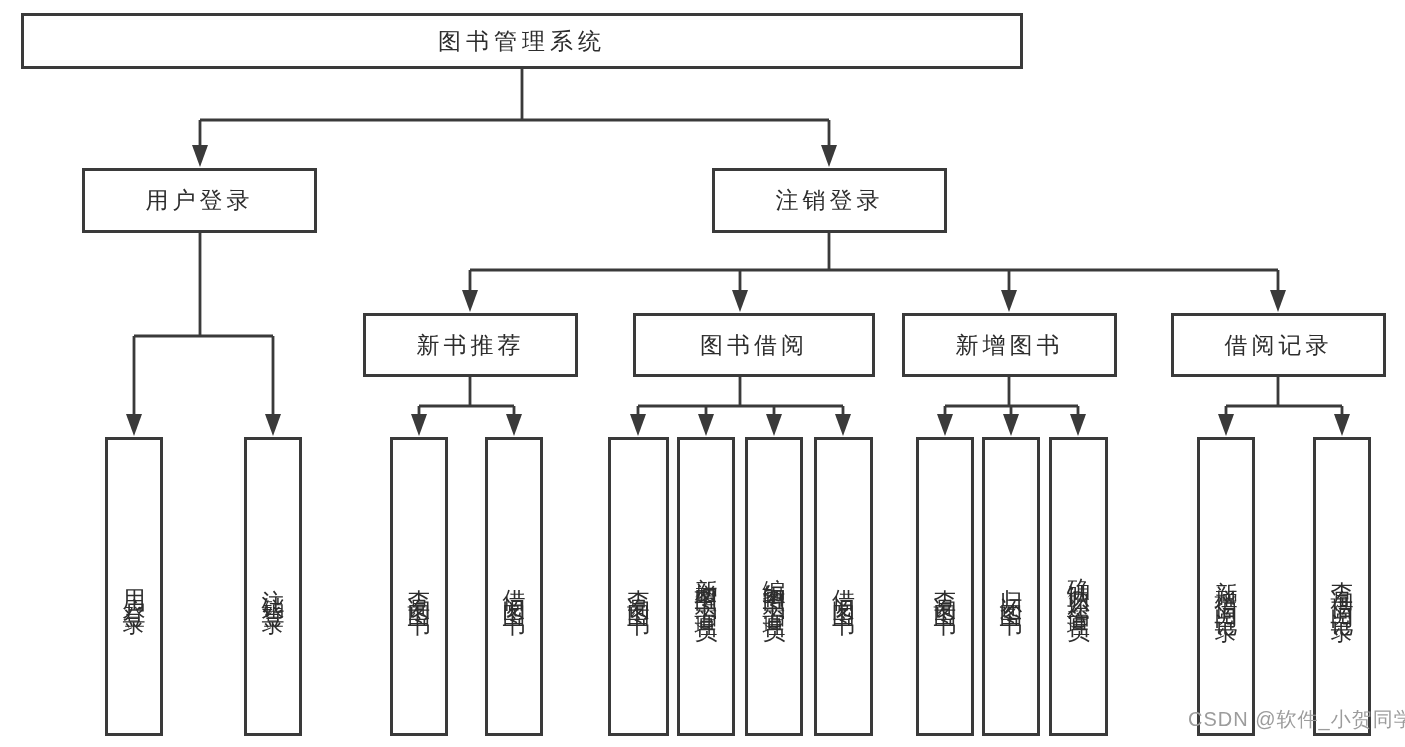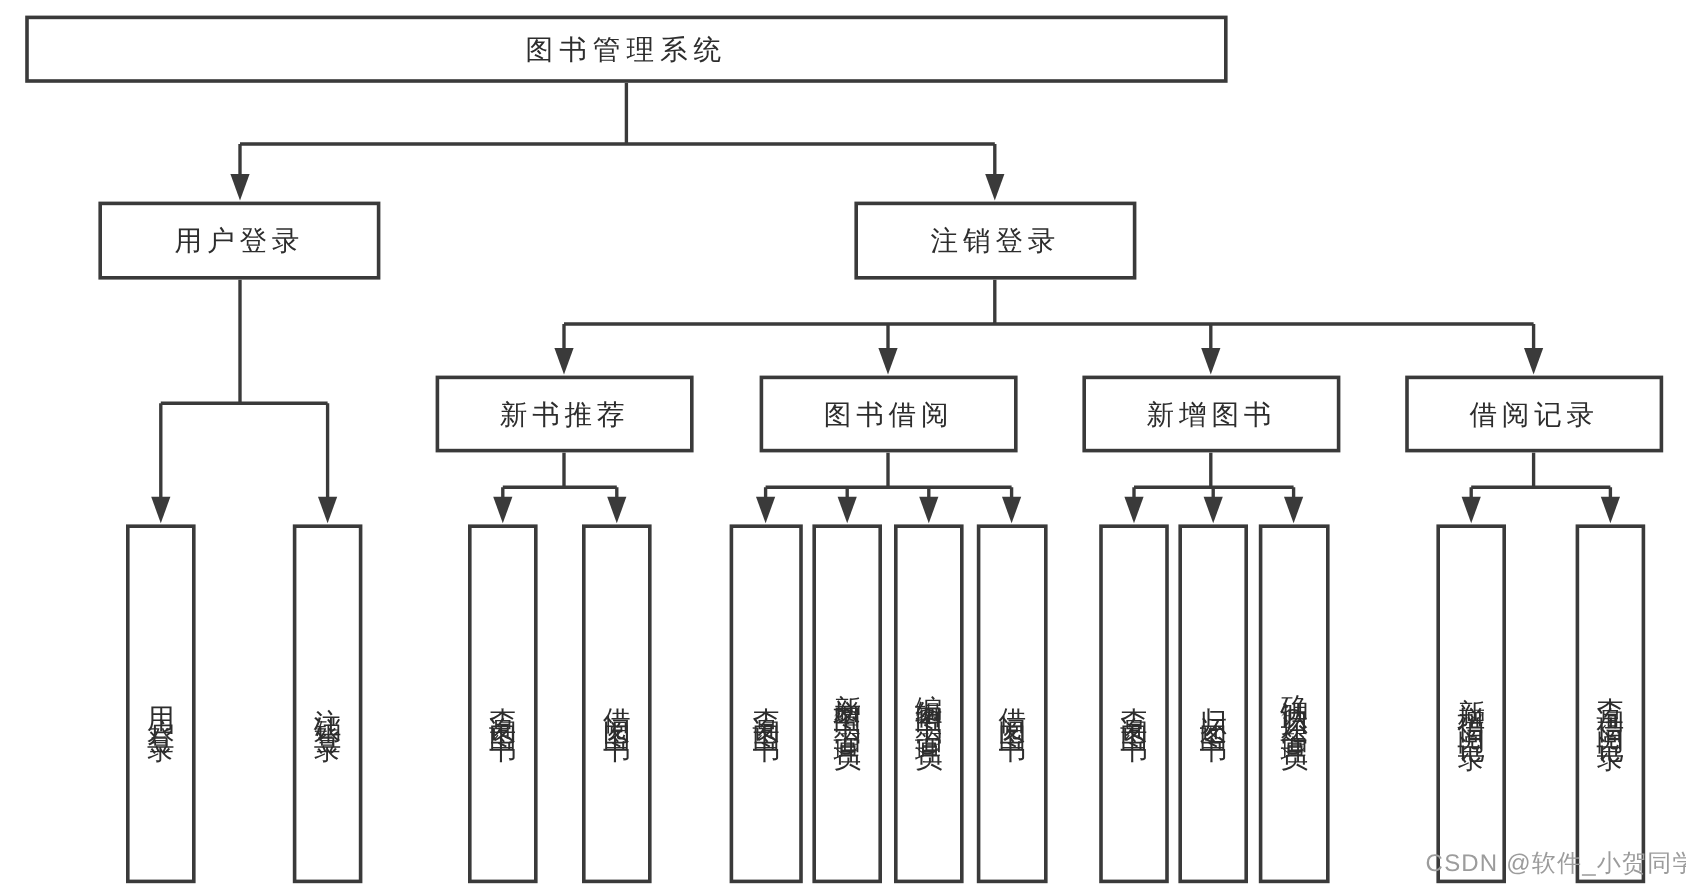--- a/index.html
+++ b/index.html
@@ -100,21 +100,21 @@
   <div class="box hnode" style="left:82px;top:168px;width:235px;height:65px">
     <span>用户登录</span>
   </div>
   <div class="box hnode" style="left:712px;top:168px;width:235px;height:65px">
     <span>注销登录</span>
   </div>
 
   <div class="box hnode" style="left:363px;top:313px;width:215px;height:64px">
     <span>新书推荐</span>
   </div>
-  <div class="box hnode" style="left:633px;top:313px;width:215px;height:64px">
+  <div class="box hnode" style="left:633px;top:313px;width:242px;height:64px">
     <span>图书借阅</span>
   </div>
   <div class="box hnode" style="left:902px;top:313px;width:215px;height:64px">
     <span>新增图书</span>
   </div>
   <div class="box hnode" style="left:1171px;top:313px;width:215px;height:64px">
     <span>借阅记录</span>
   </div>
 
   <div class="box vnode" style="left:105px;width:58px">

